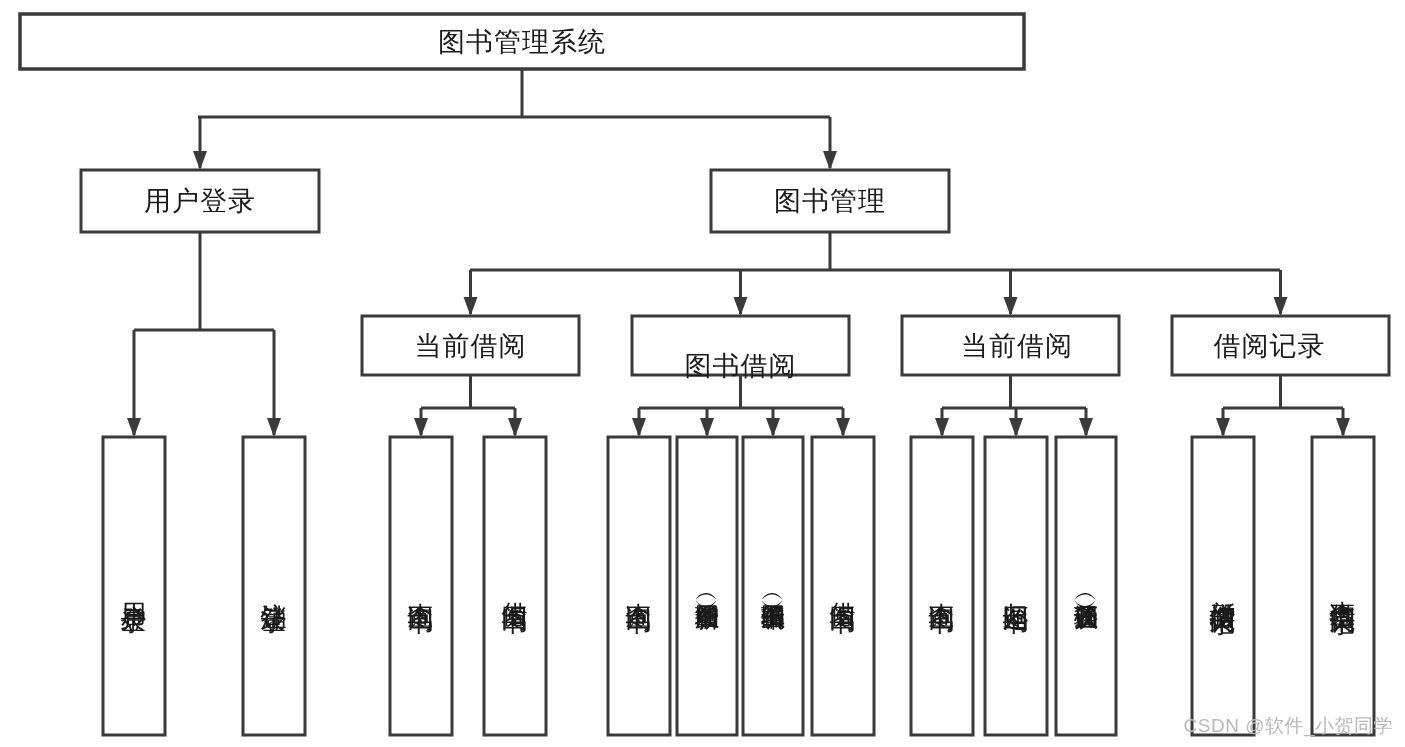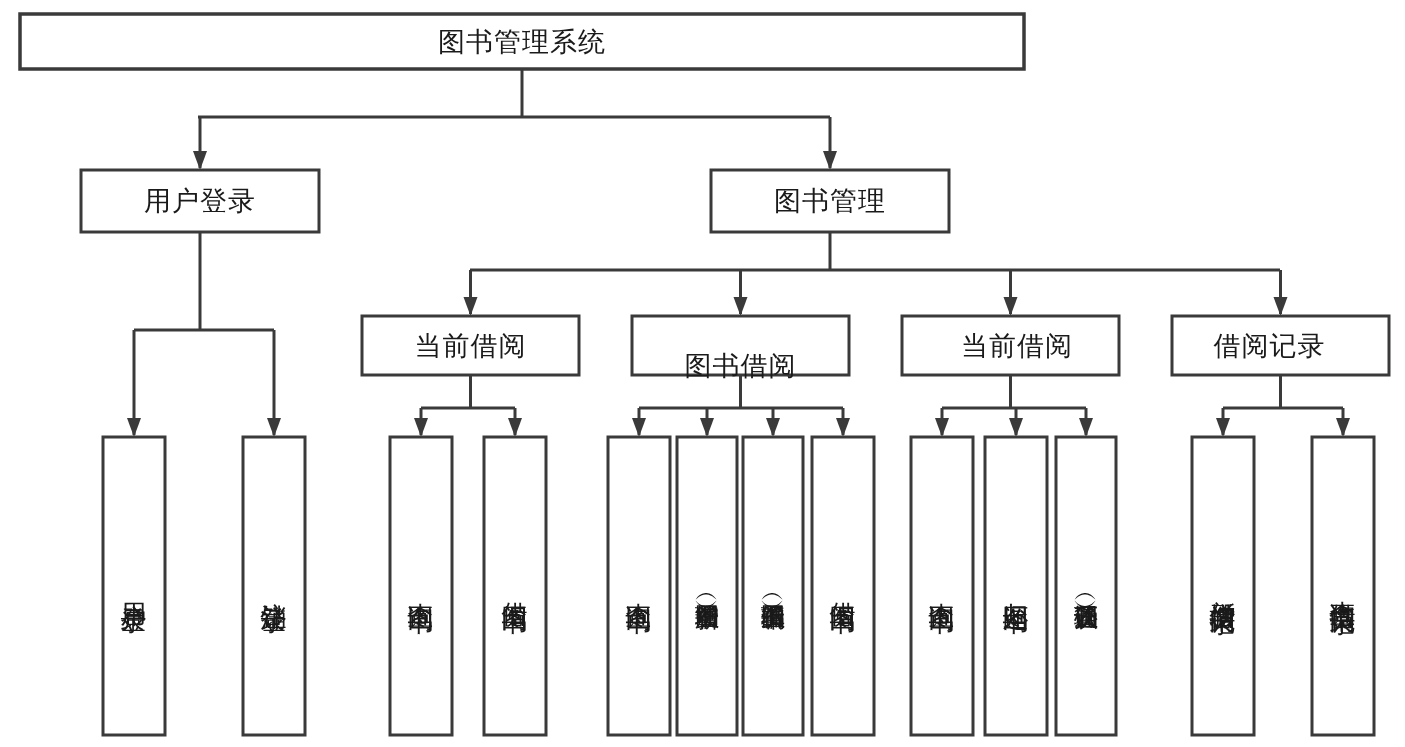--- a/index.html
+++ b/index.html
@@ -230,13 +230,14 @@
       <div class="vlabel-wrap" style="left: 1056px; top: 437px; width: 60px; height: 298px;">
         <span class="vlabel" style="font-size: 24px; letter-spacing: 0px;">确认归还（管理员）</span>
       </div>
       <div class="vlabel-wrap" style="left: 1192px; top: 437px; width: 62px; height: 298px;">
         <span class="vlabel">新增借阅记录</span>
       </div>
       <div class="vlabel-wrap" style="left: 1312px; top: 437px; width: 62px; height: 298px;">
         <span class="vlabel">查询借阅记录</span>
       </div>
     </div>
+  <div id="watermark">CSDN @软件_小贺同学</div>
 </div>
 
 </body></html>

